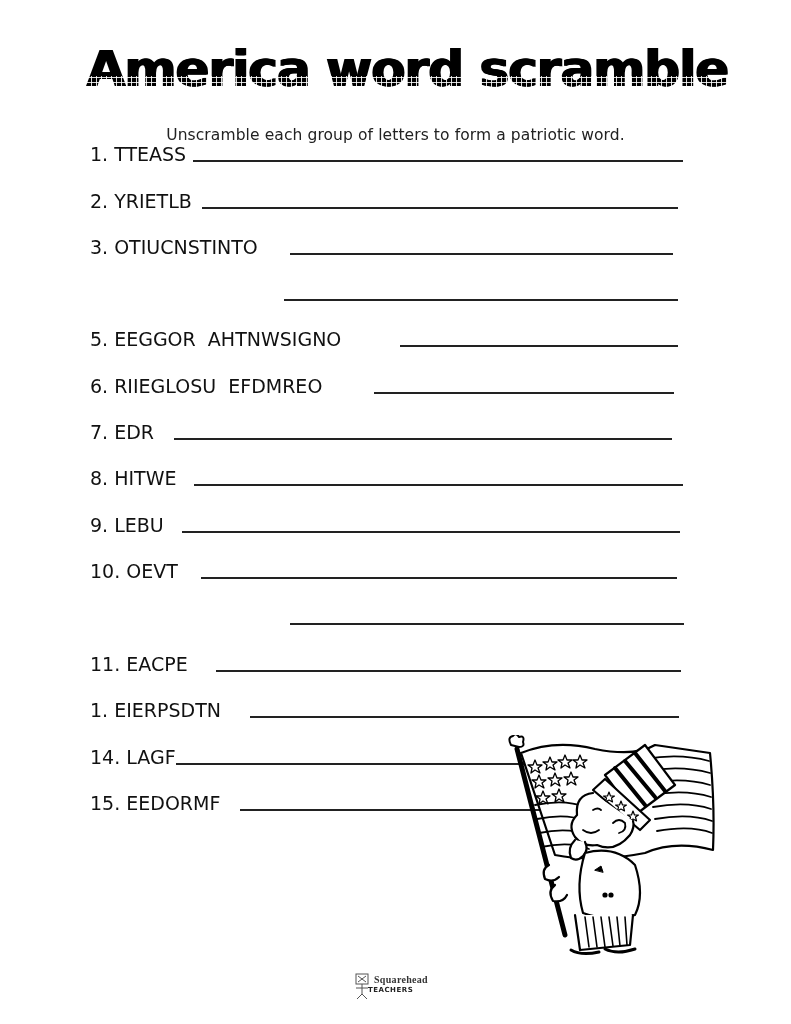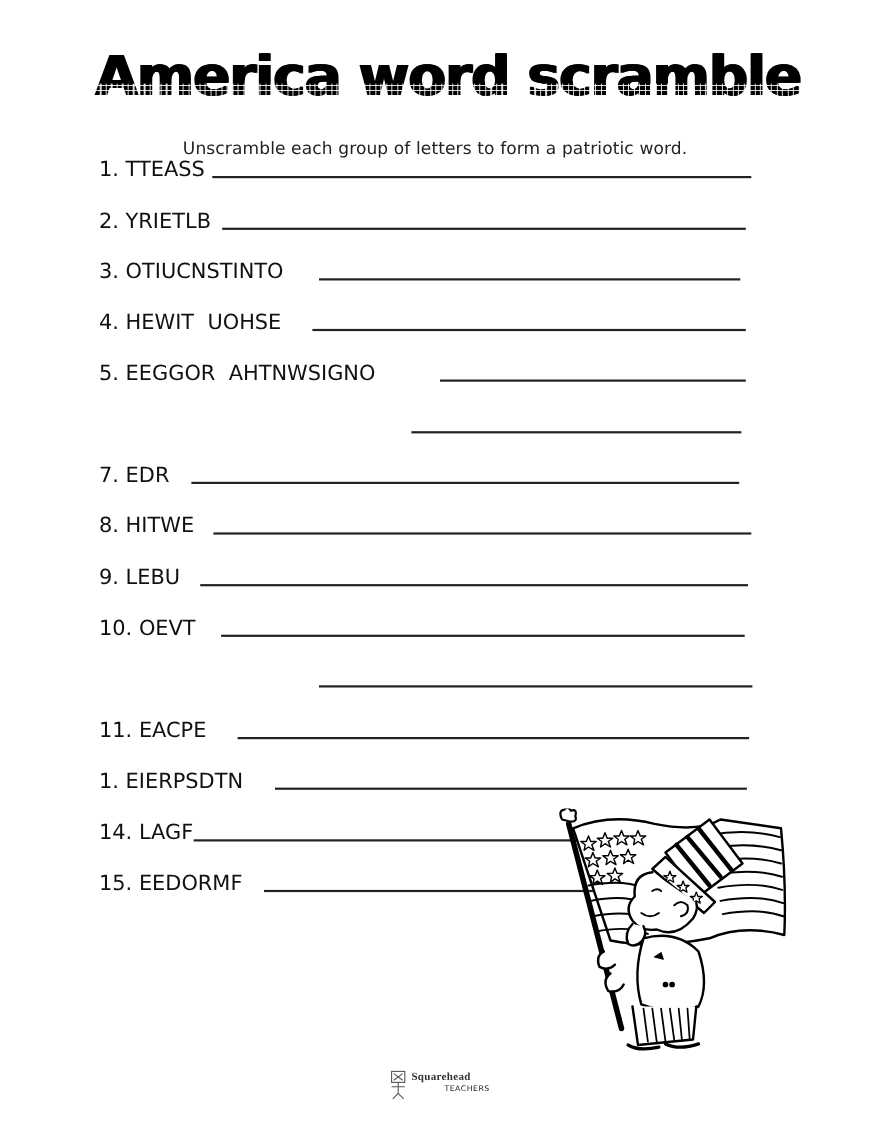--- a/index.html
+++ b/index.html
@@ -23,21 +23,21 @@
     }
     .item { position: absolute; left: 90px; height: 30px; }
     .item-text {
       position: absolute; left: 0; bottom: 0; white-space: pre;
       font-family: "DejaVu Sans", sans-serif; font-size: 19px; color: #111; line-height: 22px;
     }
     .answer-line { position: absolute; height: 0; border-top: 2px solid #222; }
     .illustration { position: absolute; left: 505px; top: 735px; width: 215px; height: 225px; }
     .logo { position: absolute; left: 352px; top: 972px; width: 110px; height: 30px; }
     .logo-text { position: absolute; left: 22px; top: 2px; font-family: Liberation Serif, serif; font-size: 10px; color: #333; font-weight: bold; letter-spacing: 0.3px; }
-    .logo-sub { position: absolute; left: 52px; top: 14px; font-family: "DejaVu Sans", sans-serif; font-size: 7px; color: #222; font-weight: normal; letter-spacing: 0.5px; }
+    .logo-sub { position: absolute; left: 16px; top: 14px; font-family: "DejaVu Sans", sans-serif; font-size: 7px; color: #222; font-weight: bold; letter-spacing: 0.5px; }
   </style>
 </head>
 <body>
 
 <div class="title">
   <span class="title-inner">America word scramble</span>
 </div>
 <div class="subtitle">Unscramble each group of letters to form a patriotic word.</div>
 
 <div id="items">
@@ -47,28 +47,28 @@
     </div>
     <div class="item" style="top: 182px; width: 620px;">
       <span class="item-text">2. YRIETLB</span>
       <div class="answer-line" style="left: 112px; width: 476px; bottom: 3px;"></div>
     </div>
     <div class="item" style="top: 228px; width: 620px;">
       <span class="item-text">3. OTIUCNSTINTO</span>
       <div class="answer-line" style="left: 200px; width: 383px; bottom: 3px;"></div>
     </div>
     <div class="item" style="top: 274px; width: 620px;">
-      <span class="item-text">4. HEWIT  UOHSE</span>
       <div class="answer-line" style="left: 194px; width: 394px; bottom: 3px;"></div>
     </div>
     <div class="item" style="top: 320px; width: 620px;">
       <span class="item-text">5. EEGGOR  AHTNWSIGNO</span>
       <div class="answer-line" style="left: 310px; width: 278px; bottom: 3px;"></div>
     </div>
     <div class="item" style="top: 367px; width: 620px;">
+      <span class="item-text">6. RIIEGLOSU  EFDMREO</span>
       <div class="answer-line" style="left: 284px; width: 300px; bottom: 3px;"></div>
     </div>
     <div class="item" style="top: 413px; width: 620px;">
       <span class="item-text">7. EDR</span>
       <div class="answer-line" style="left: 84px; width: 498px; bottom: 3px;"></div>
     </div>
     <div class="item" style="top: 459px; width: 620px;">
       <span class="item-text">8. HITWE</span>
       <div class="answer-line" style="left: 104px; width: 489px; bottom: 3px;"></div>
     </div>

